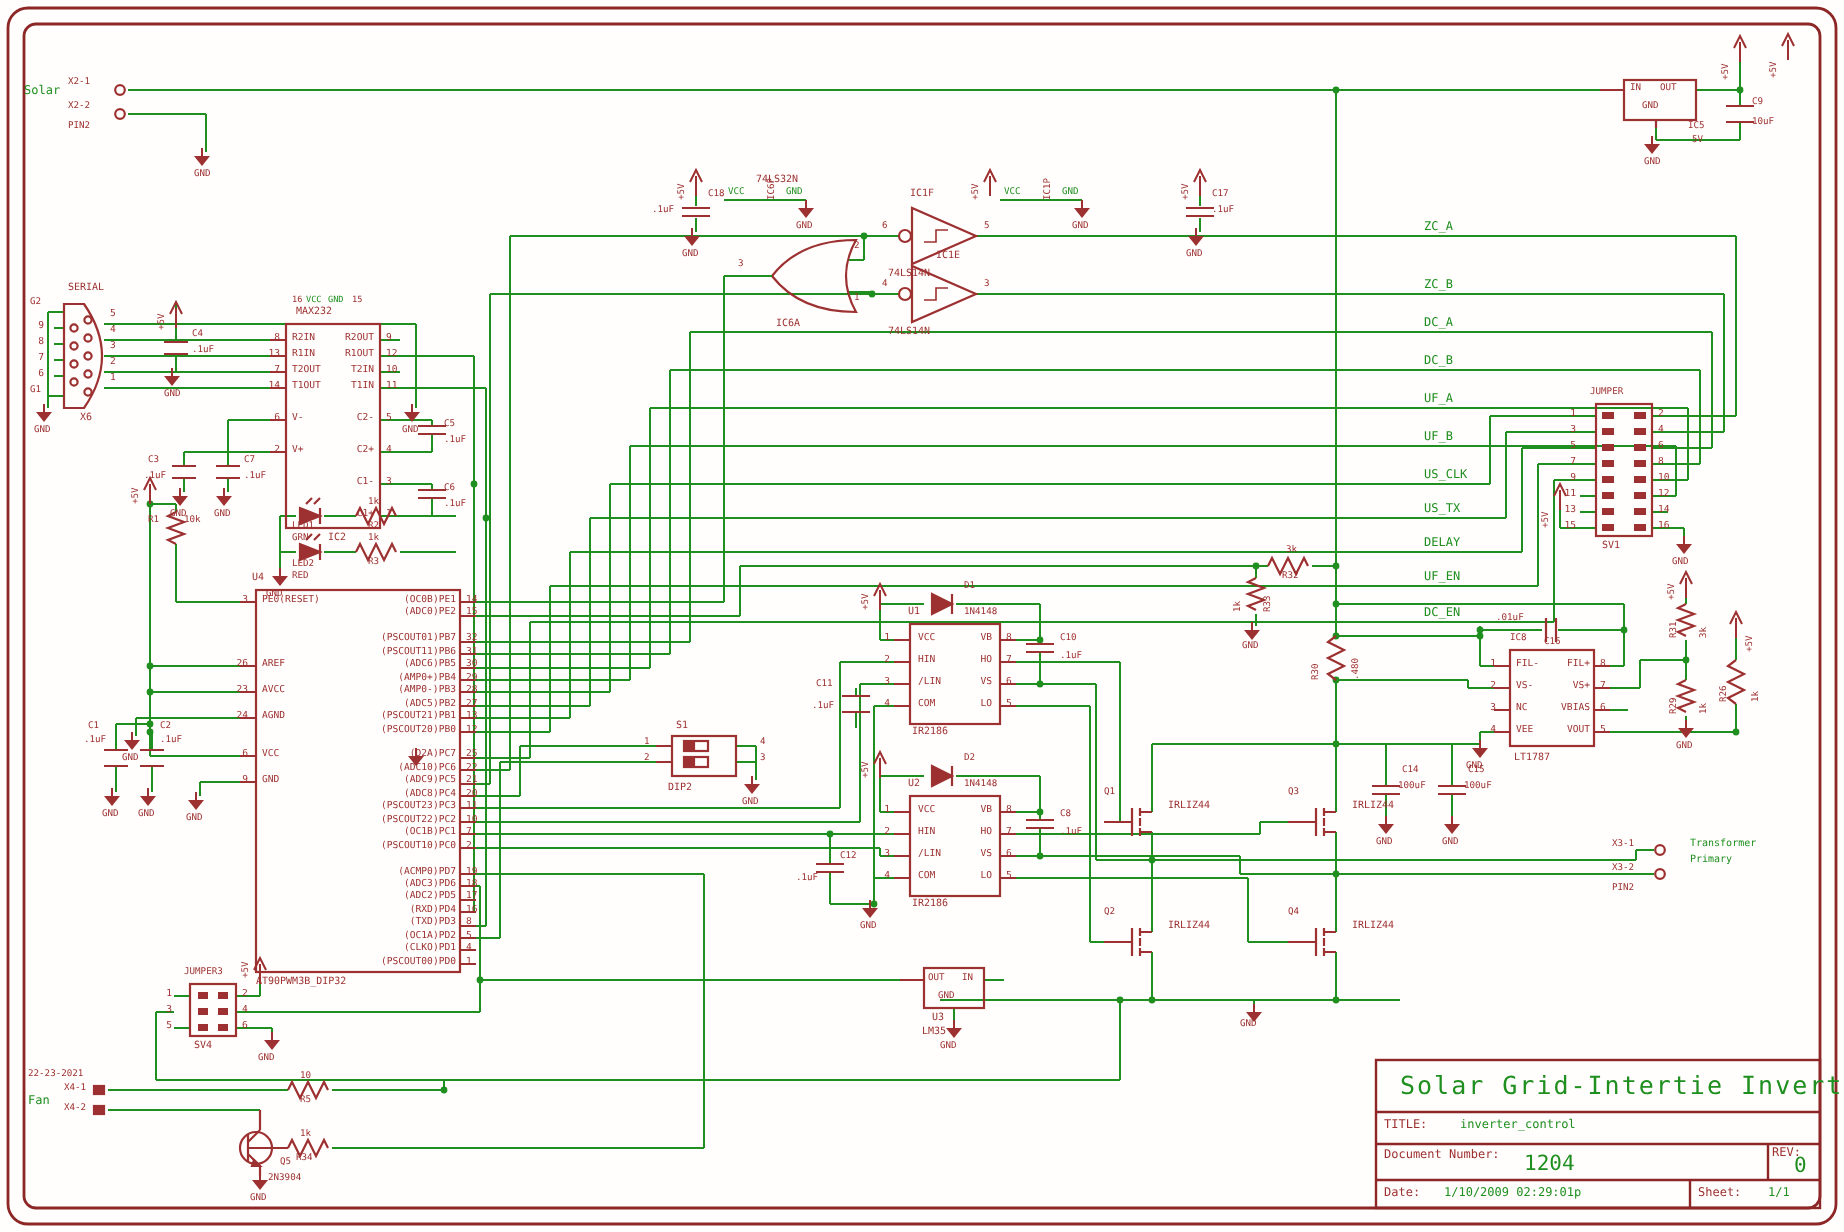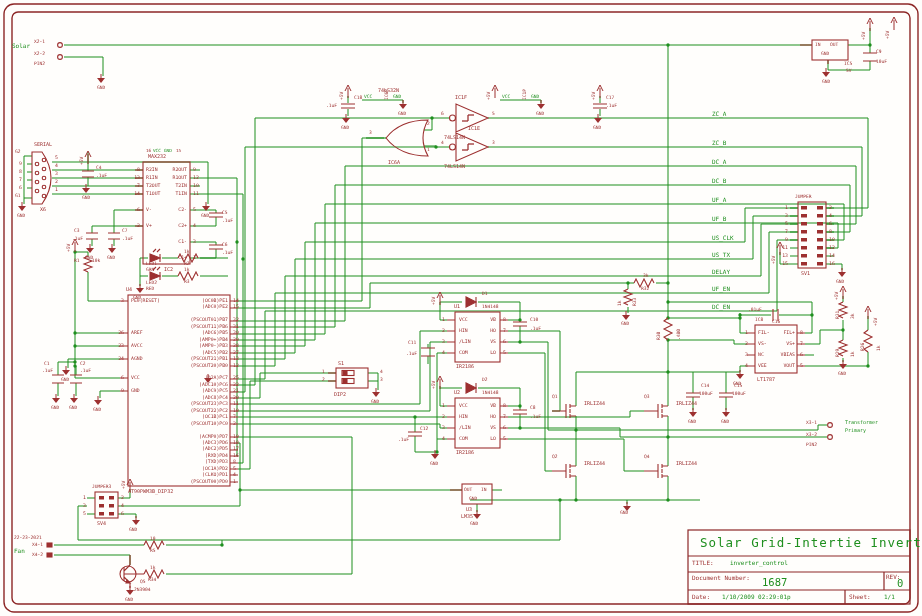--- a/index.html
+++ b/index.html
@@ -270,21 +270,21 @@
         <use href="#gndsym" x="477" y="514"></use>
     <use href="#gndsym" x="140" y="288"></use>
         <use href="#gndsym" x="208" y="378"></use>
   </g>
 </svg>
 
 <div class="tx g t13" style="left:700px;top:537px">Solar Grid-Intertie Inverter</div>
 <div class="tx t6" style="left:692px;top:560px">TITLE:</div>
 <div class="tx g t6" style="left:730px;top:560px">inverter_control</div>
 <div class="tx t6" style="left:692px;top:575px">Document Number:</div>
-<div class="tx g t10" style="left:762px;top:577px">1687</div>
+<div class="tx g t10" style="left:762px;top:577px">1204</div>
 <div class="tx t6" style="left:886px;top:574px">REV:</div>
 <div class="tx g t10" style="left:897px;top:578px">0</div>
 <div class="tx t6" style="left:692px;top:594px">Date:</div>
 <div class="tx g t6" style="left:722px;top:594px">1/10/2009 02:29:01p</div>
 <div class="tx t6" style="left:849px;top:594px">Sheet:</div>
 <div class="tx g t6" style="left:884px;top:594px">1/1</div>
 
 <div class="tx g t6" style="left:12px;top:43px">Solar</div>
 <div class="tx t45" style="left:34px;top:40px">X2-1</div>
 <div class="tx t45" style="left:34px;top:52px">X2-2</div>

